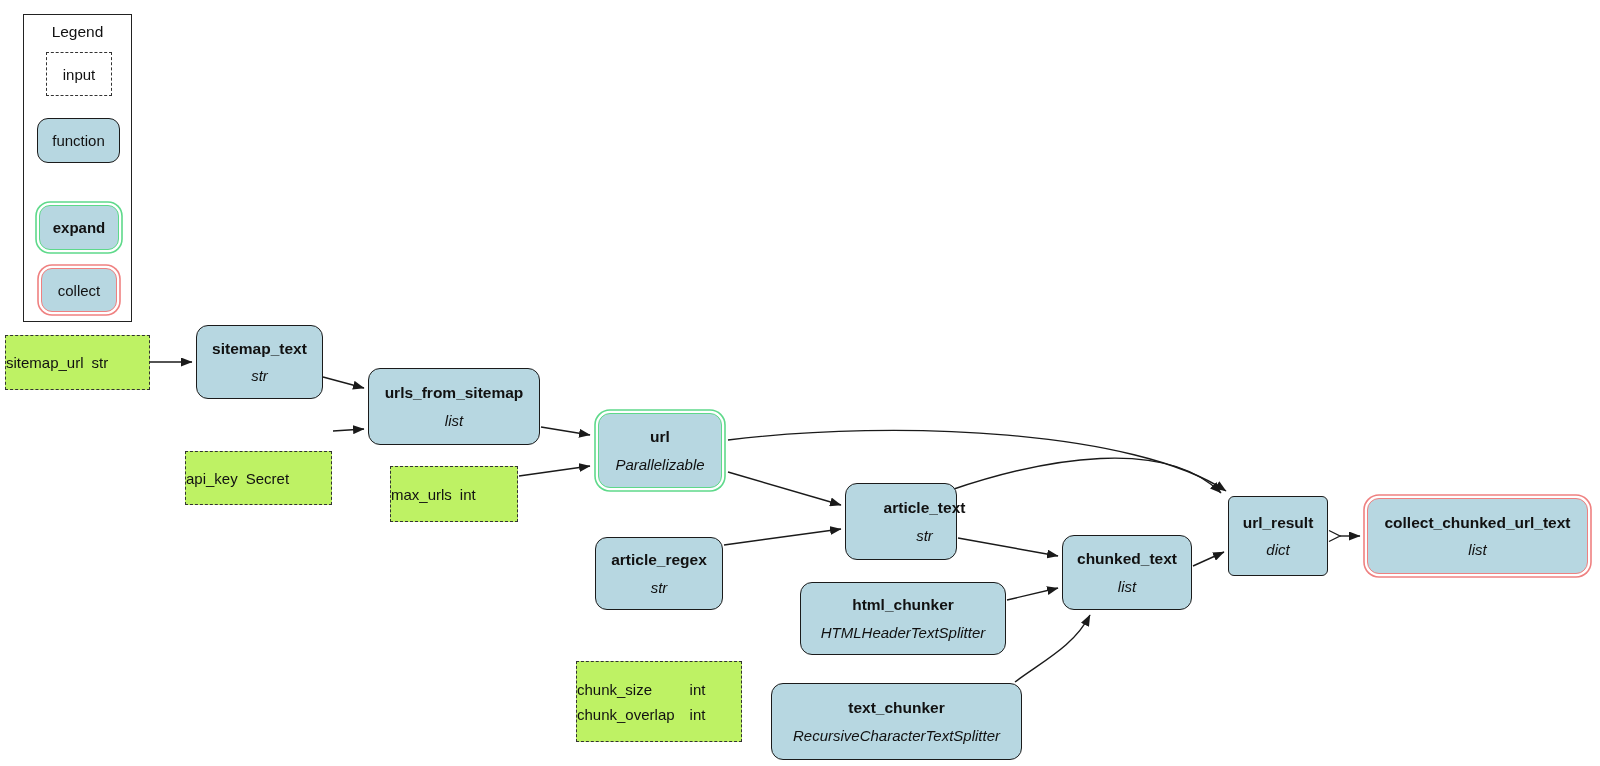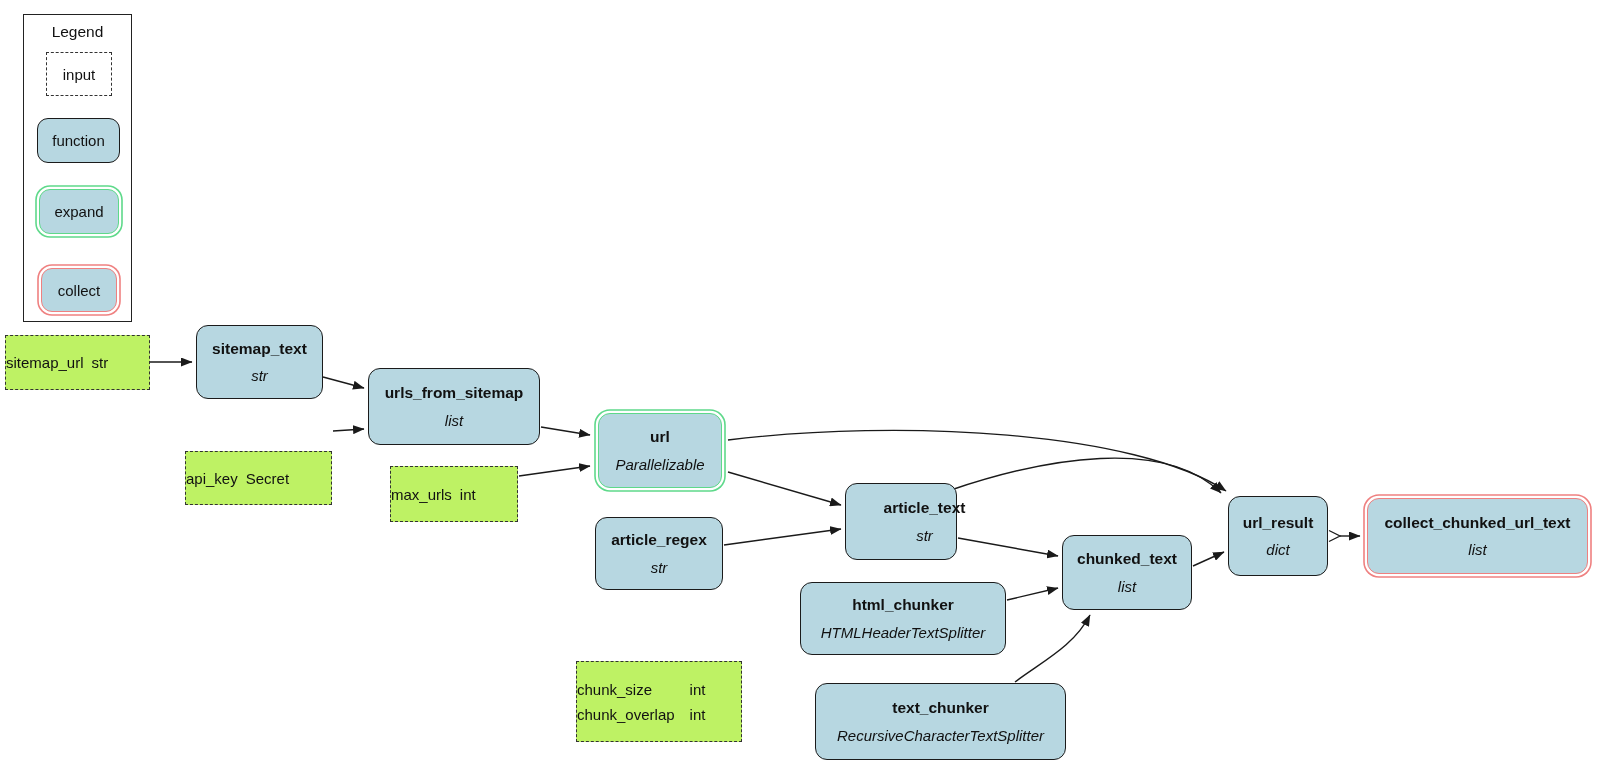--- a/index.html
+++ b/index.html
@@ -105,21 +105,21 @@
   </svg>
 
   <div class="legend">
     <div class="legend-title">Legend</div>
     <div class="sw k-input" style="left:22px;top:37px;width:66px;height:44px;">
       <span>input</span>
     </div>
     <div class="sw k-function" style="left:13px;top:103px;width:83px;height:45px;">
       <span>function</span>
     </div>
-    <div class="sw k-expand" style="left:15px;top:174px;width:80px;height:45px;">
+    <div class="sw k-expand" style="left:15px;top:190px;width:80px;height:45px;font-weight:bold;">
       <span>expand</span>
     </div>
     <div class="sw k-collect" style="left:17px;top:253px;width:76px;height:44px;align-items:center;">
       <span>collect</span>
     </div>
   </div>
 
   <div class="inp" style="left:5px;top:335px;width:145px;height:55px;">
     <div class="row">
       <span>sitemap_url</span>
@@ -158,46 +158,46 @@
   <div class="node" style="left:368px;top:368px;width:172px;height:77px;">
     <div class="nt">urls_from_sitemap</div>
     <div class="ns">list</div>
   </div>
 
   <div class="node expand" style="left:598px;top:413px;width:124px;height:75px;">
     <div class="nt">url</div>
     <div class="ns">Parallelizable</div>
   </div>
 
-  <div class="node" style="left:595px;top:517px;width:128px;height:73px;">
+  <div class="node" style="left:595px;top:537px;width:128px;height:73px;">
     <div class="nt">article_regex</div>
     <div class="ns">str</div>
   </div>
 
   <div class="node" style="left:845px;top:483px;width:112px;height:77px;padding-left:47px;">
     <div class="nt">article_text</div>
     <div class="ns">str</div>
   </div>
 
   <div class="node" style="left:800px;top:582px;width:206px;height:73px;">
     <div class="nt">html_chunker</div>
     <div class="ns">HTMLHeaderTextSplitter</div>
   </div>
 
   <div class="node" style="left:1062px;top:535px;width:130px;height:75px;">
     <div class="nt">chunked_text</div>
     <div class="ns">list</div>
   </div>
 
-  <div class="node" style="left:815px;top:683px;width:251px;height:77px;">
+  <div class="node" style="left:771px;top:683px;width:251px;height:77px;">
     <div class="nt">text_chunker</div>
     <div class="ns">RecursiveCharacterTextSplitter</div>
   </div>
 
-  <div class="node" style="left:1228px;top:496px;width:100px;height:80px;">
+  <div class="node" style="left:1228px;top:496px;width:100px;height:80px;border-radius:6px;">
     <div class="nt">url_result</div>
     <div class="ns">dict</div>
   </div>
 
   <div class="node collect" style="left:1367px;top:498px;width:221px;height:76px;">
     <div class="nt">collect_chunked_url_text</div>
     <div class="ns">list</div>
   </div>
 
 </div>

